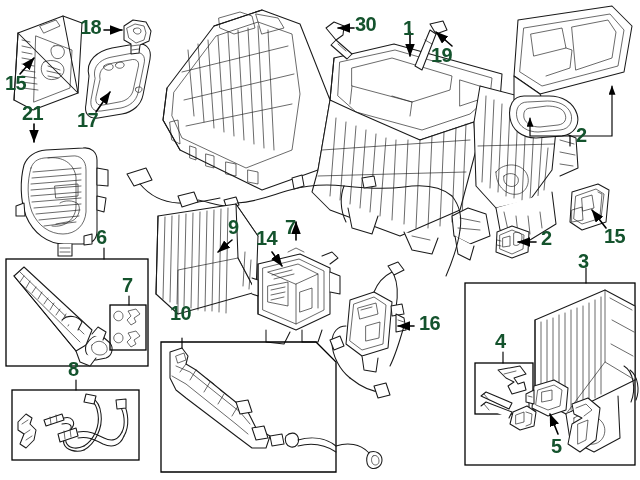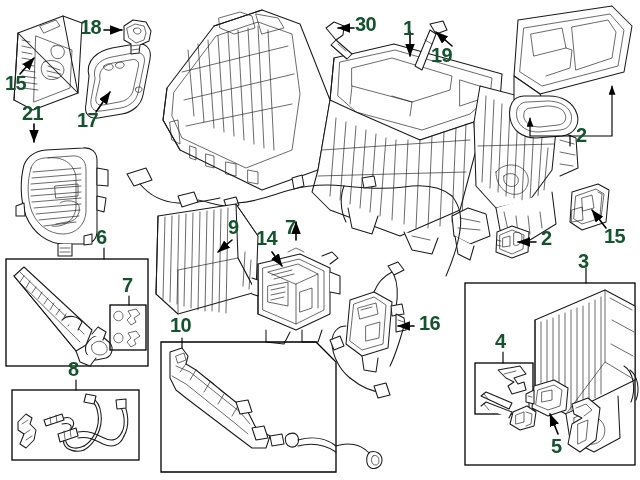--- a/index.html
+++ b/index.html
@@ -392,21 +392,21 @@
 
   <div class="callout" style="left:403px;top:18px">1</div>
   <div class="callout" style="left:576px;top:125px">2</div>
   <div class="callout" style="left:578px;top:251px">3</div>
   <div class="callout" style="left:495px;top:331px">4</div>
   <div class="callout" style="left:551px;top:436px">5</div>
   <div class="callout" style="left:96px;top:227px">6</div>
   <div class="callout" style="left:122px;top:275px">7</div>
   <div class="callout" style="left:68px;top:359px">8</div>
   <div class="callout" style="left:228px;top:217px">9</div>
-  <div class="callout" style="left:170px;top:315px">10</div>
+  <div class="callout" style="left:170px;top:303px">10</div>
   <div class="callout" style="left:77px;top:110px">17</div>
   <div class="callout" style="left:5px;top:73px">15</div>
   <div class="callout" style="left:256px;top:228px">14</div>
   <div class="callout" style="left:541px;top:228px">2</div>
   <div class="callout" style="left:285px;top:217px">7</div>
   <div class="callout" style="left:419px;top:313px">16</div>
   <div class="callout" style="left:604px;top:226px">15</div>
   <div class="callout" style="left:80px;top:17px">18</div>
   <div class="callout" style="left:431px;top:45px">19</div>
   <div class="callout" style="left:355px;top:14px">30</div>

